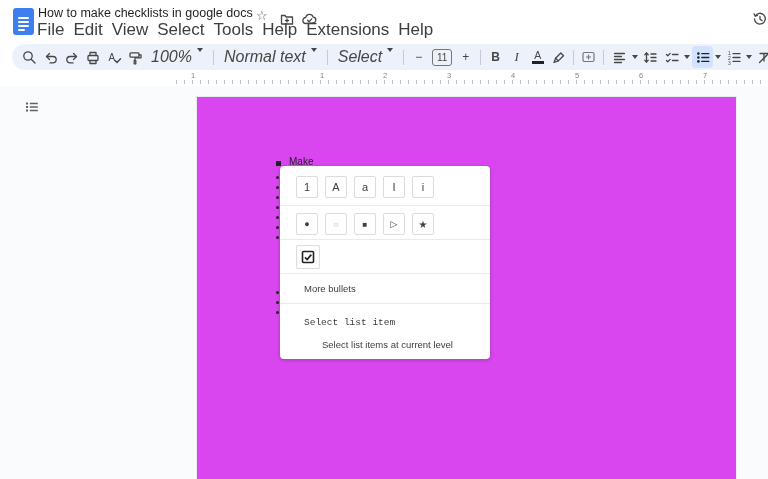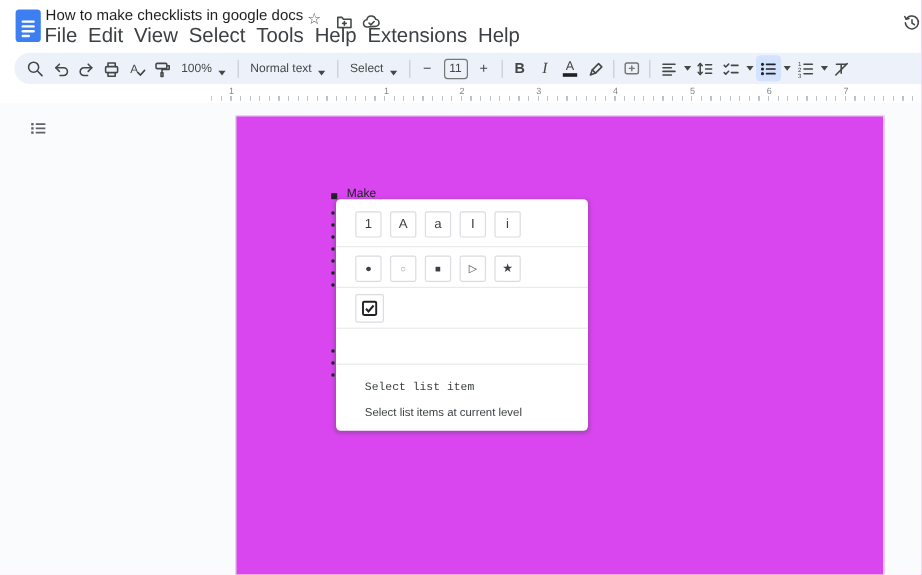--- a/index.html
+++ b/index.html
@@ -23,22 +23,22 @@
   .history-ic { position:absolute; left:752px; top:11px; color:#444746; }
 
   
   .toolbar { position:absolute; left:12px; top:44px; width:756px; height:26px;
     background:#edf2fa; border-radius:13px 0 0 13px; display:flex; align-items:center;
     padding-left:7px; color:#444746; }
   .tbtn { width:21px; height:22px; border:none; background:transparent; display:flex;
     align-items:center; justify-content:center; color:#444746; font-family:inherit; padding:0; flex:0 0 auto;}
   .tbtn svg { display:block; }
   .sep { width:1px; height:15px; background:#c7cbd1; margin:0 4px; flex:0 0 auto; }
-  .tctrl { display:flex; align-items:flex-end; gap:5px; font-size:10px; color:#444746;
-    padding:0 6px; flex:0 0 auto; white-space:nowrap; }
+  .tctrl { display:flex; align-items:flex-start; gap:5px; font-size:16px; color:#444746;
+    padding:0 6px; flex:0 0 auto; white-space:nowrap;font-style:italic; }
   .caret { width:0; height:0; border-left:3.5px solid transparent; border-right:3.5px solid transparent;
     border-top:4px solid #444746; flex:0 0 auto; }
   .fsize { width:20px; height:17px; border:1px solid #747775; border-radius:3px; font-size:10px;
     display:flex; align-items:center; justify-content:center; margin:0 3px; flex:0 0 auto; }
   .bold-b { font-weight:700; font-size:12px; }
   .italic-i { font-family:"Liberation Serif", serif; font-style:italic; font-size:13px; }
   .tcolor { display:flex; flex-direction:column; align-items:center; }
   .tcolor .a { font-size:10.5px; line-height:10px; }
   .tcolor .bar { width:12px; height:3px; background:#202124; margin-top:1px; }
   .hl-btn { background:#d3e3fd; border-radius:4px; }
@@ -77,21 +77,21 @@
   .row-bullets .opt-box:nth-child(3){ font-size:8px; }
   .row-bullets .opt-box:nth-child(5){ font-size:10px; }
   .checkbox-box { position:absolute; left:16px; top:79px; width:24px; height:24px; border:1px solid #dadce0;
     border-radius:2px; display:flex; align-items:center; justify-content:center; }
   .menu-sep { position:absolute; left:0; right:0; height:1px; background:#e8eaed; }
   .msep1{top:39px;} .msep2{top:73px;} .msep3{top:107px;} .msep4{top:137px;}
   .menu-text { position:absolute; left:0; right:0; padding-left:24px; font-size:9.5px; color:#3c4043;
     display:flex; align-items:center; cursor:default; }
   .mi-more { top:108px; height:29px; }
   .mi-select { top:146px; height:20px;font-family:Liberation Mono, monospace; }
-  .mi-select-level { top:168px; height:20px; }
+  .mi-select-level { top:168px; height:20px;margin-left:18px; }
 
   svg.ic { stroke:#444746; fill:none; stroke-width:1.3; stroke-linecap:round; stroke-linejoin:round; }
 </style>
 </head>
 <body>
 
 <div class="app">
 
   <div>
     <div class="docs-logo">
@@ -331,18 +331,19 @@
         <div class="opt-box bullet-box">★</div>
       </div>
     <div class="menu-sep msep2"></div>
     <div class="checkbox-box">
       <svg width="14" height="14" viewBox="0 0 14 14">
           <rect x="1.5" y="1.5" width="11" height="11" rx="1" stroke="#202124" fill="none" stroke-width="1.6"></rect>
           <path d="M4 7.3 l2.1 2.2 L10.3 4.6" stroke="#202124" fill="none" stroke-width="1.7"></path>
         </svg>
     </div>
     <div class="menu-sep msep3"></div>
+    <div class="menu-text mi-more">More bullets</div>
     <div class="menu-sep msep4"></div>
     <div class="menu-text mi-select">Select list item</div>
     <div class="menu-text mi-select-level">Select list items at current level</div>
   </div>
 
 </div>
 
 </body></html>

